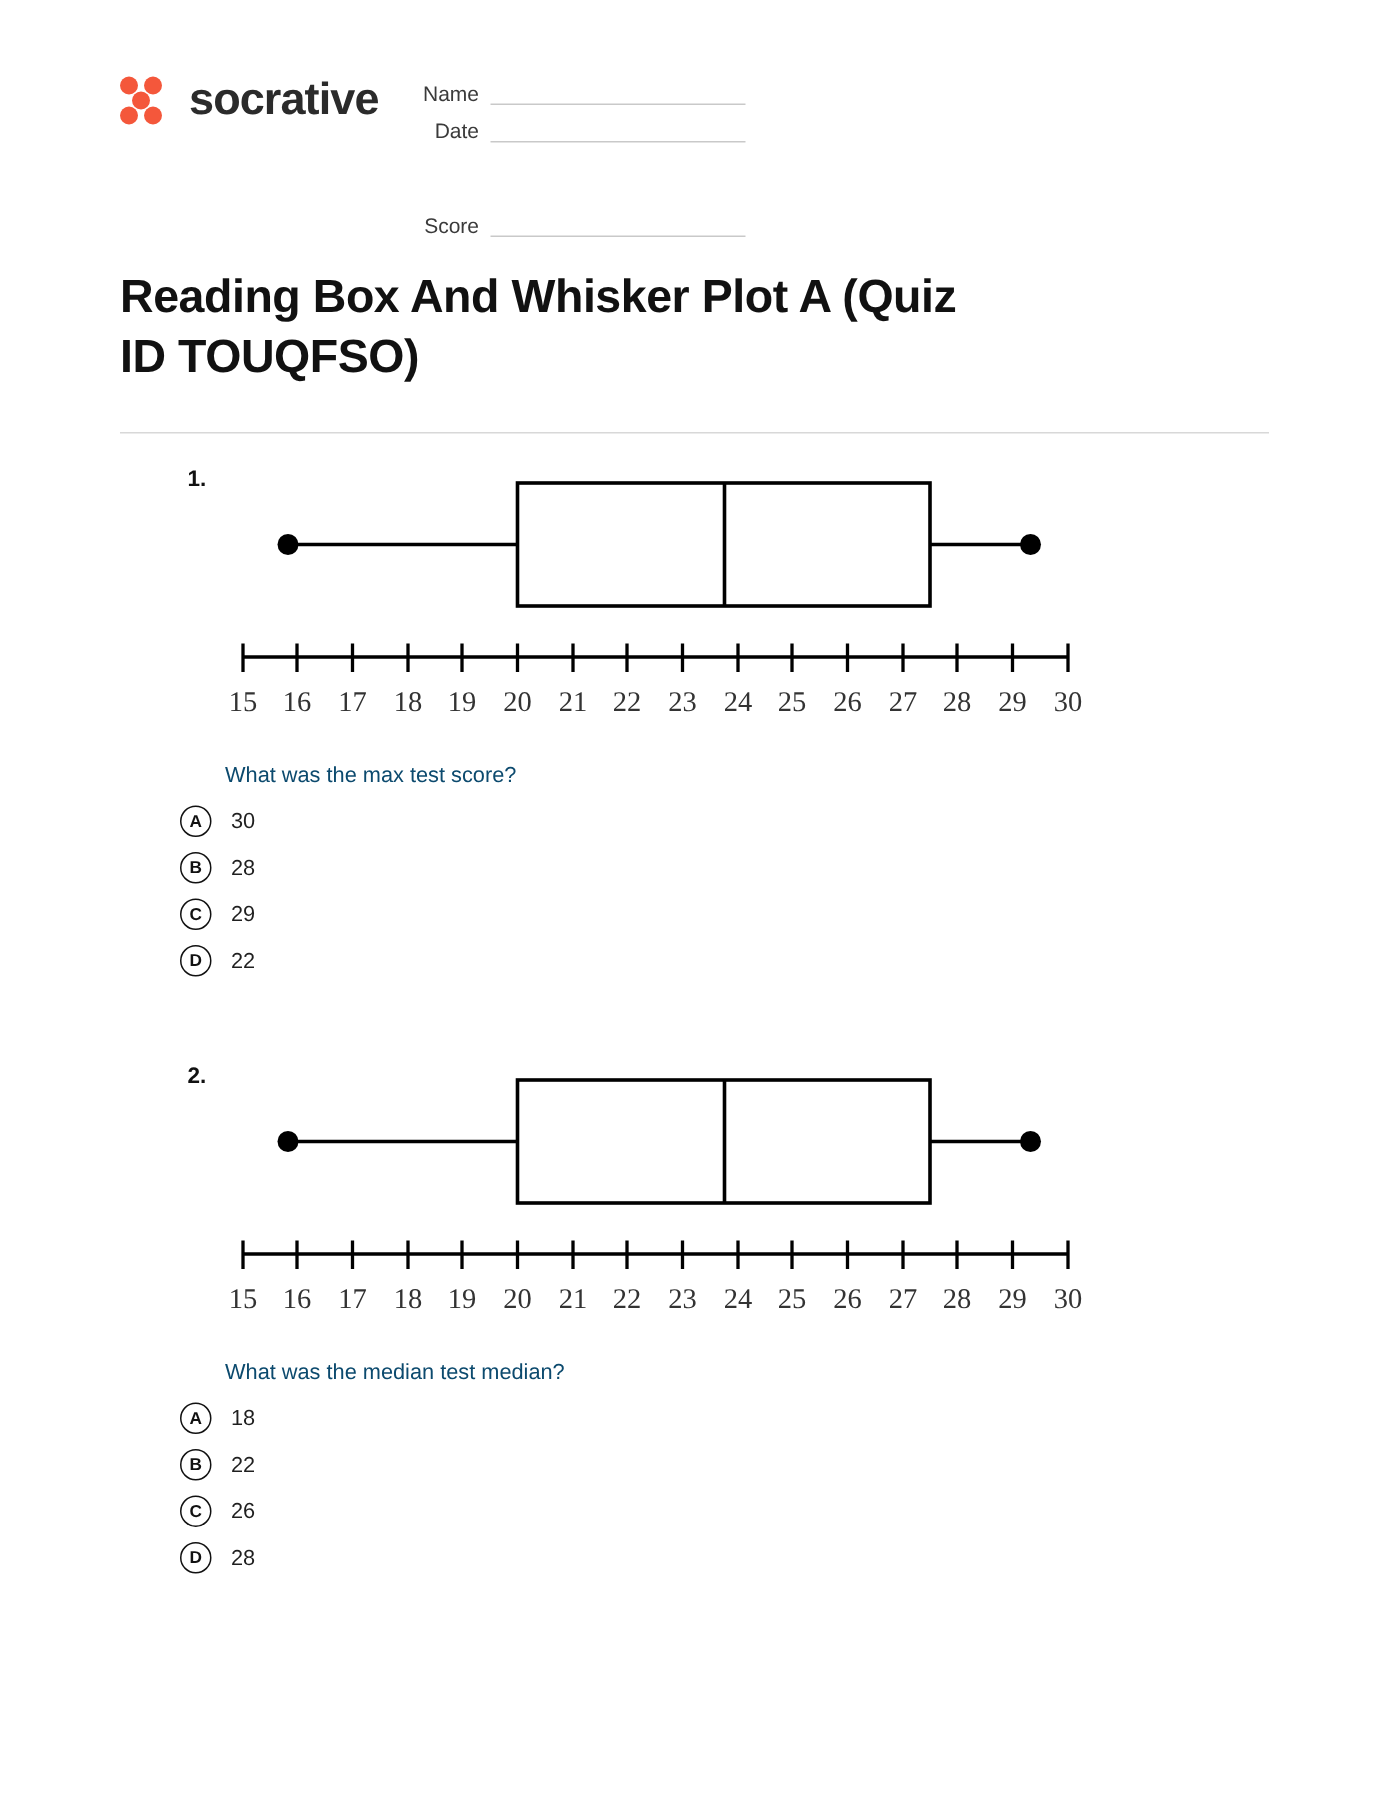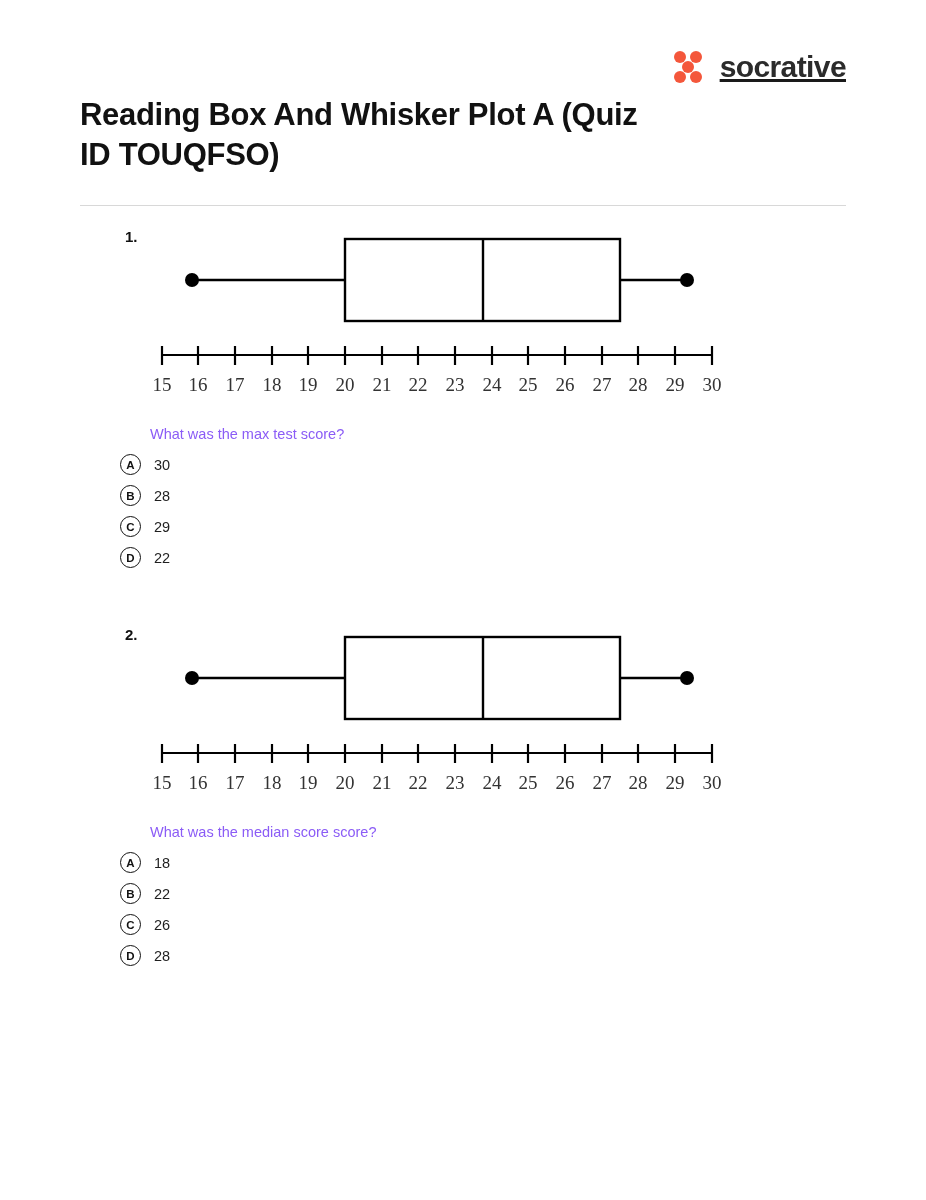--- a/index.html
+++ b/index.html
@@ -20,23 +20,22 @@
   .page {
     width: 926px;
     height: 1200px;
     padding: 42px 80px 0 80px;
     position: relative;
   }
 
   
   .header {
     display: flex;
-    justify-content: flex-end;
+    justify-content: flex-start;
     align-items: flex-start;
-    text-decoration: underline;
   }
   .brand {
     display: flex;
     align-items: center;
     gap: 12px;
     margin-top: 8px;
   }
   .brand-mark {
     width: 34px;
     height: 34px;
@@ -116,21 +115,21 @@
   }
 
   .plot-wrap {
     padding-left: 70px;
   }
 
   .q-text {
     margin-left: 70px;
     margin-top: 18px;
     font-size: 14.5px;
-    color: #8b5cf6;
+    color: #0c4a6e;
   }
 
   .choices {
     margin-top: 12px;
   }
   .choice {
     display: flex;
     align-items: center;
     gap: 13px;
     margin-bottom: 10px;
@@ -168,20 +167,34 @@
       <div class="brand-mark">
         <span class="bm1"></span>
         <span class="bm2"></span>
         <span class="bm3"></span>
         <span class="bm4"></span>
         <span class="bm5"></span>
       </div>
       <div class="brand-name">socrative</div>
     </div>
 
+    <div class="meta">
+      <div class="meta-row">
+        <div class="meta-label">Name</div>
+        <div class="meta-line"></div>
+      </div>
+      <div class="meta-row">
+        <div class="meta-label">Date</div>
+        <div class="meta-line"></div>
+      </div>
+      <div class="meta-row score">
+        <div class="meta-label">Score</div>
+        <div class="meta-line"></div>
+      </div>
+    </div>
   </div>
 
   <h1 class="title">Reading Box And Whisker Plot A (Quiz ID TOUQFSO)</h1>
   <div class="rule"></div>
 
   <div class="question">
     <div class="q-number">1.</div>
 
     <div class="plot-wrap">
       <svg width="640" height="180" viewBox="0 0 640 180">
@@ -305,21 +318,21 @@
           <text x="378" y="163">25</text>
           <text x="415" y="163">26</text>
           <text x="452" y="163">27</text>
           <text x="488" y="163">28</text>
           <text x="525" y="163">29</text>
           <text x="562" y="163">30</text>
         </g>
       </svg>
     </div>
 
-    <div class="q-text">What was the median score score?</div>
+    <div class="q-text">What was the median test median?</div>
 
     <div class="choices">
       <div class="choice">
         <div class="bubble">A</div>
         <div class="choice-text">18</div>
       </div>
       <div class="choice">
         <div class="bubble">B</div>
         <div class="choice-text">22</div>
       </div>

